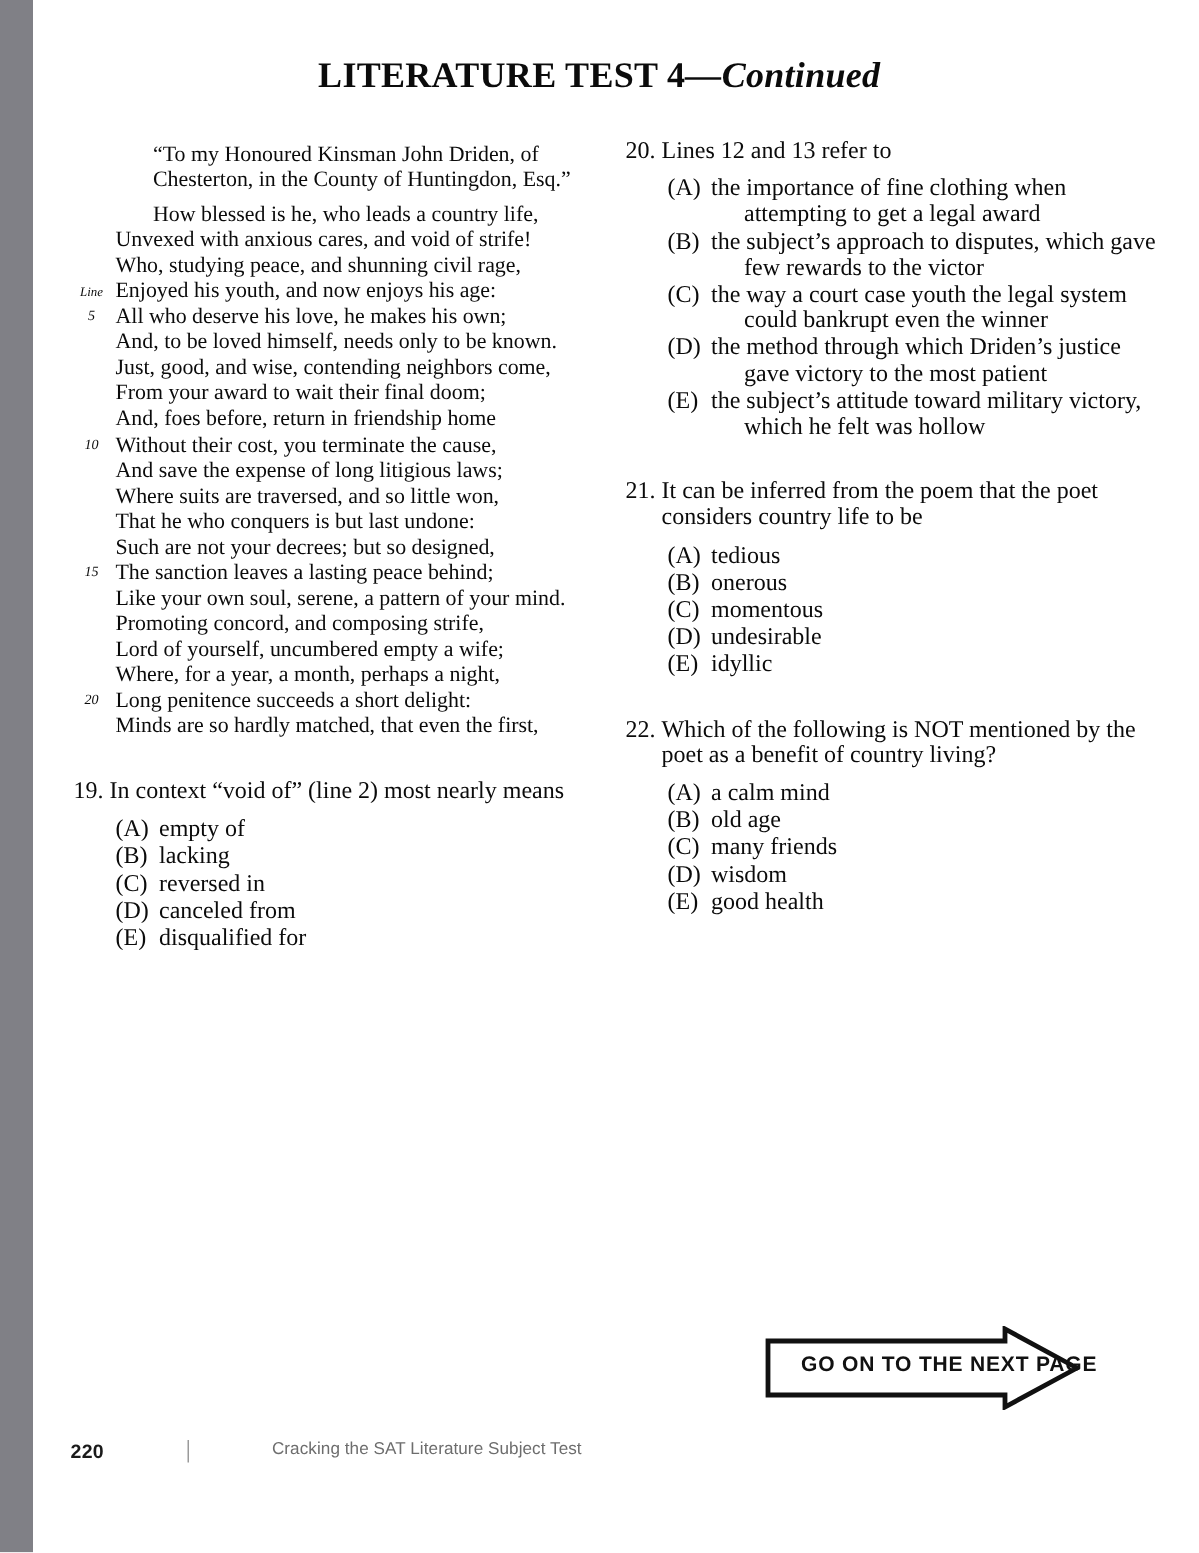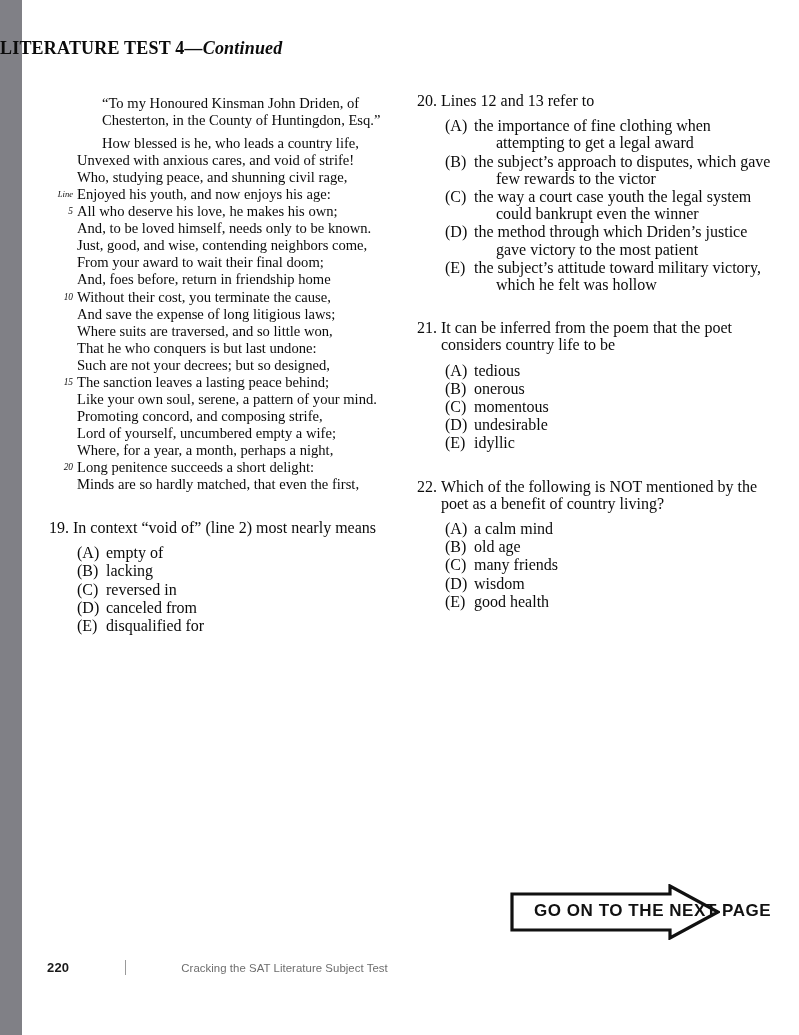--- a/index.html
+++ b/index.html
@@ -36,22 +36,22 @@
     height: 1035px;
     background: #ffffff;
   }
 
   
   .running-head {
     position: absolute;
     left: 0;
     top: 38px;
     width: 799px;
-    text-align: left;
-    font-size: 18px;
+    text-align: center;
+    font-size: 24px;
     letter-spacing: .2px;
     white-space: nowrap;
   }
   .running-head .rh-main {
     font-weight: bold;
     font-family: "Liberation Serif", "DejaVu Serif", serif;
   }
   .running-head .rh-cont {
     font-weight: bold;
     font-style: italic;
@@ -94,21 +94,21 @@
     position: relative;
     white-space: nowrap;
   }
   .pline.indent { text-indent: 25px; }
   .pline.blank  { height: 6px; }
   .lnum {
     position: absolute;
     left: -28px;
     top: 0;
     width: 24px;
-    text-align: right;
+    text-align: center;
     font-style: italic;
     font-size: 9.4px;
     line-height: 17.05px;
     color: #0b0b0b;
   }
   .lnum.word { font-size: 8.6px; }
   .poem-date {
     text-align: right;
     font-size: 14.6px;
     margin-top: 15px;
@@ -163,33 +163,33 @@
     width: 210px;
     height: 56px;
   }
   .goon svg { display: block; }
   .goon-text {
     position: absolute;
     left: 24px;
     top: 17px;
     font-family: "Liberation Sans", "DejaVu Sans", sans-serif;
     font-weight: bold;
-    font-size: 17px;
+    font-size: 14px;
     letter-spacing: .55px;
     color: #111111;
     white-space: nowrap;
   }
 
   
   .footer {
     position: absolute;
     left: 47px;
     top: 960px;
     display: flex;
-    align-items: center;
+    align-items: flex-start;
     font-family: "Liberation Sans", "DejaVu Sans", sans-serif;
     gap: 44px;
   }
   .footer-page {
     font-weight: bold;
     font-size: 13px;
     color: #1a1a1a;
     letter-spacing: .2px;
   }
   .footer-rule {

